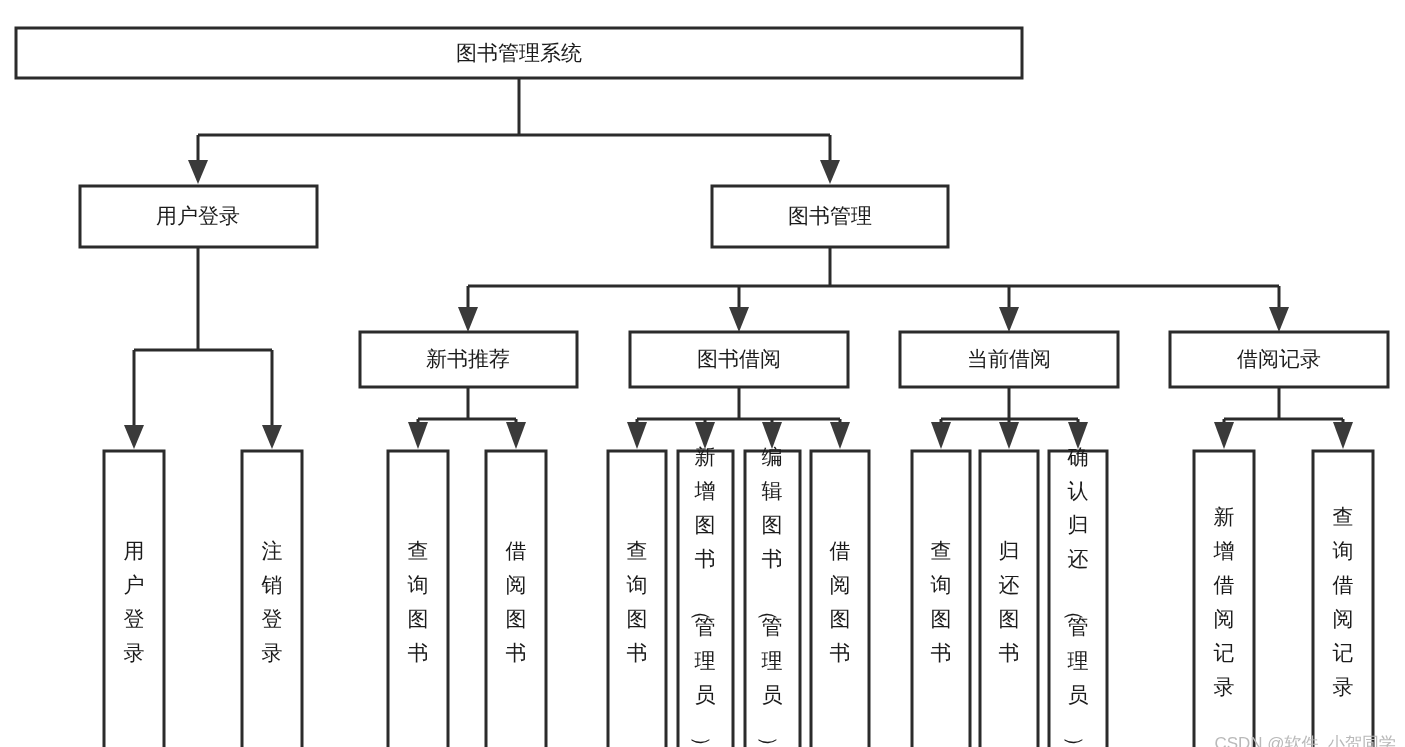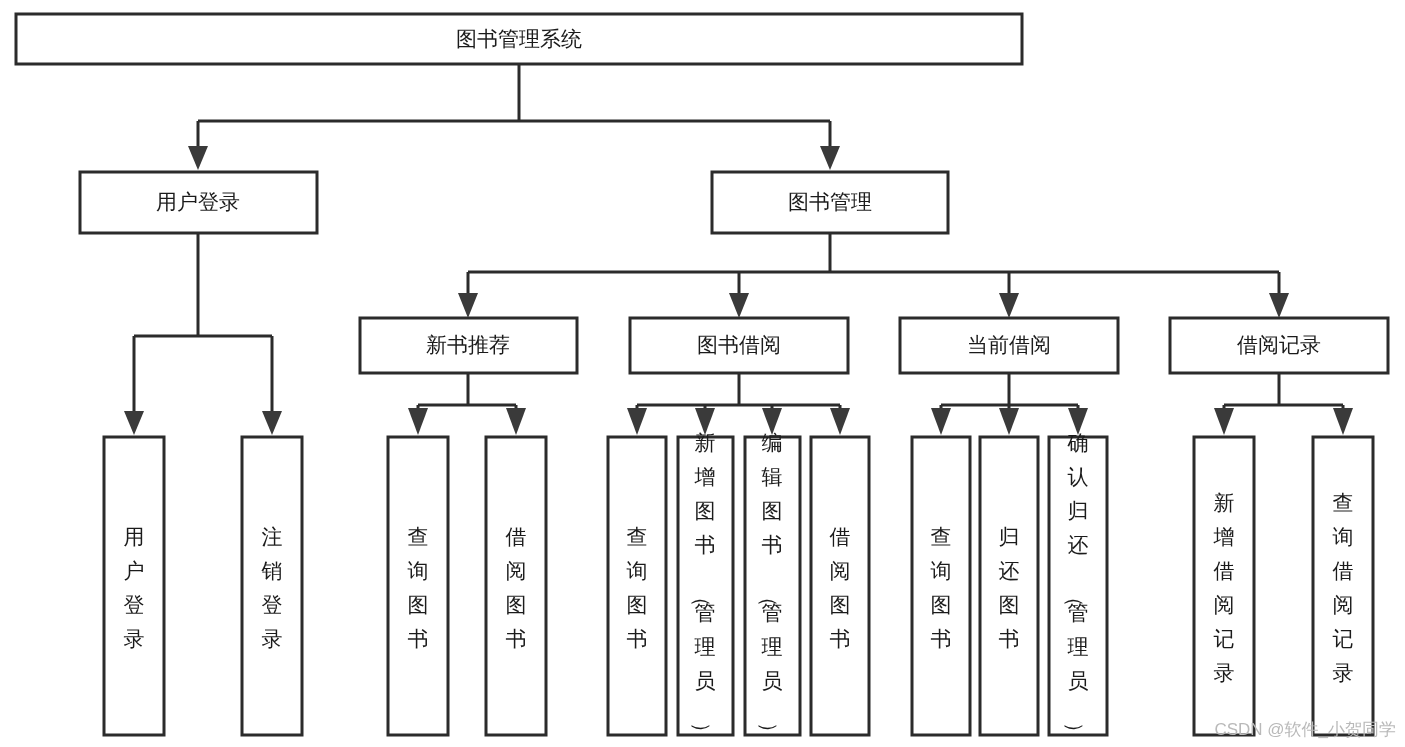--- a/index.html
+++ b/index.html
@@ -9,21 +9,21 @@
   }
   body {
     width: 1405px;
     height: 747px;
     font-family: "Liberation Sans", "DejaVu Sans", sans-serif;
     overflow: hidden;
     position: relative;
   }
   #diagram-root {
     position: absolute;
-    left: 0; top: 0;
+    left: 0; top: 14px;
     width: 1405px;
     height: 626px;
   }
   svg.chart-svg {
     display: block;
     width: 1405px;
     height: 747px;
   }
   .node-box {
     fill: #ffffff;

